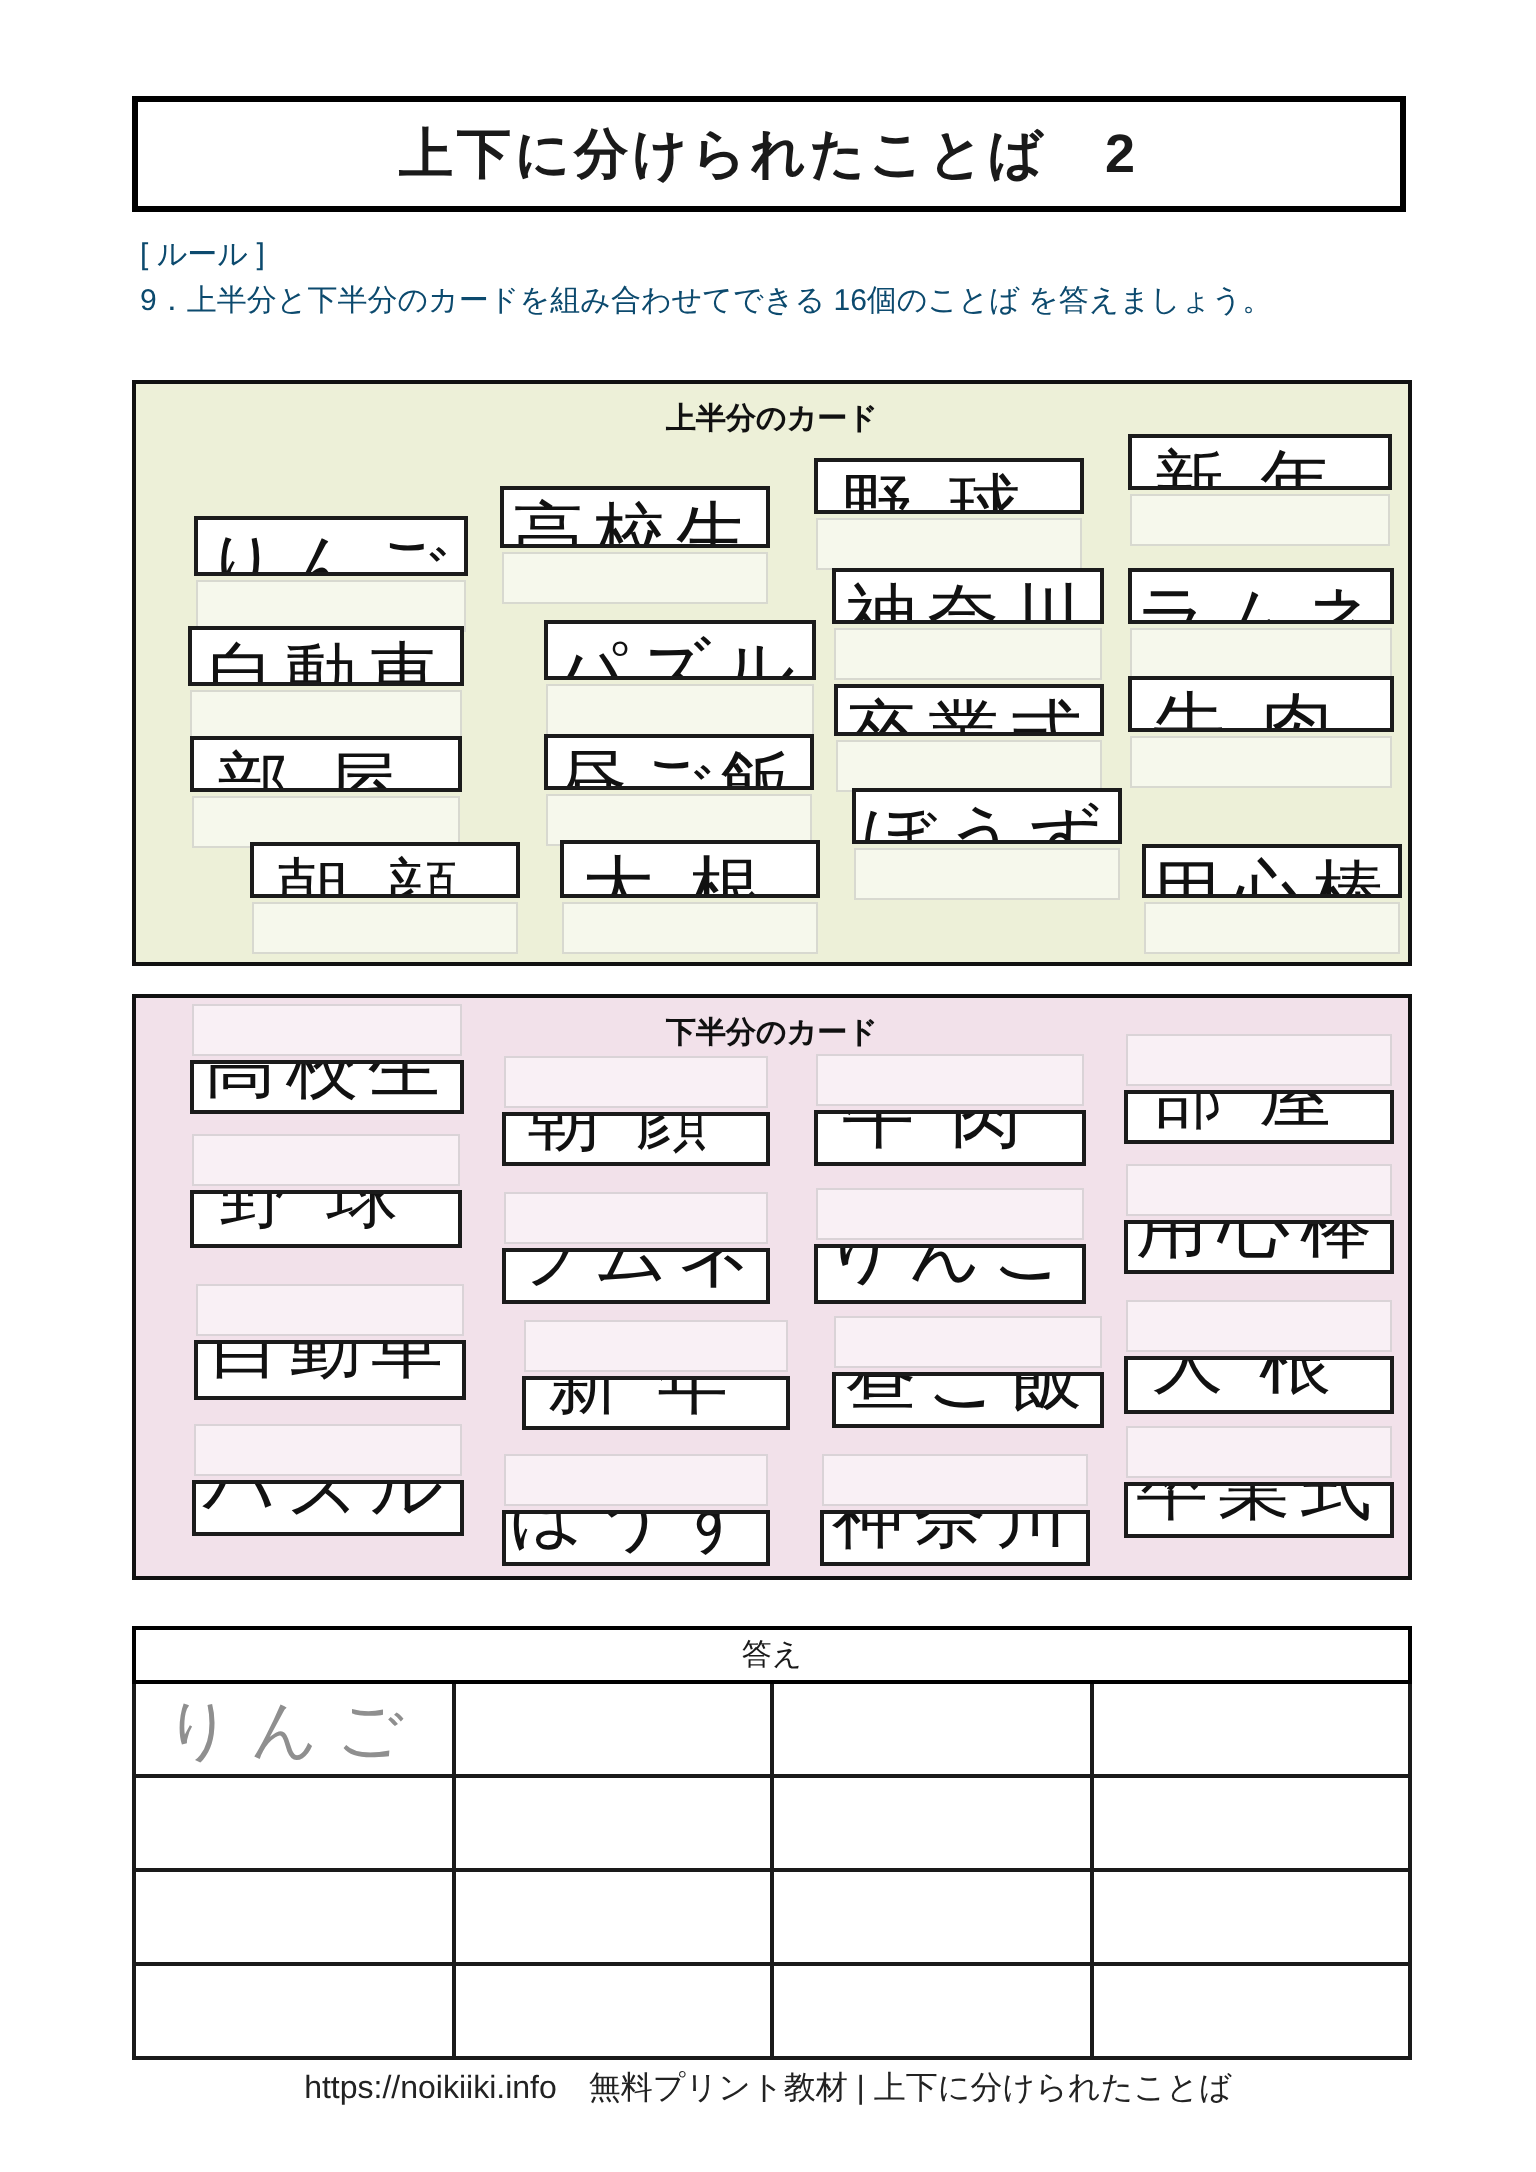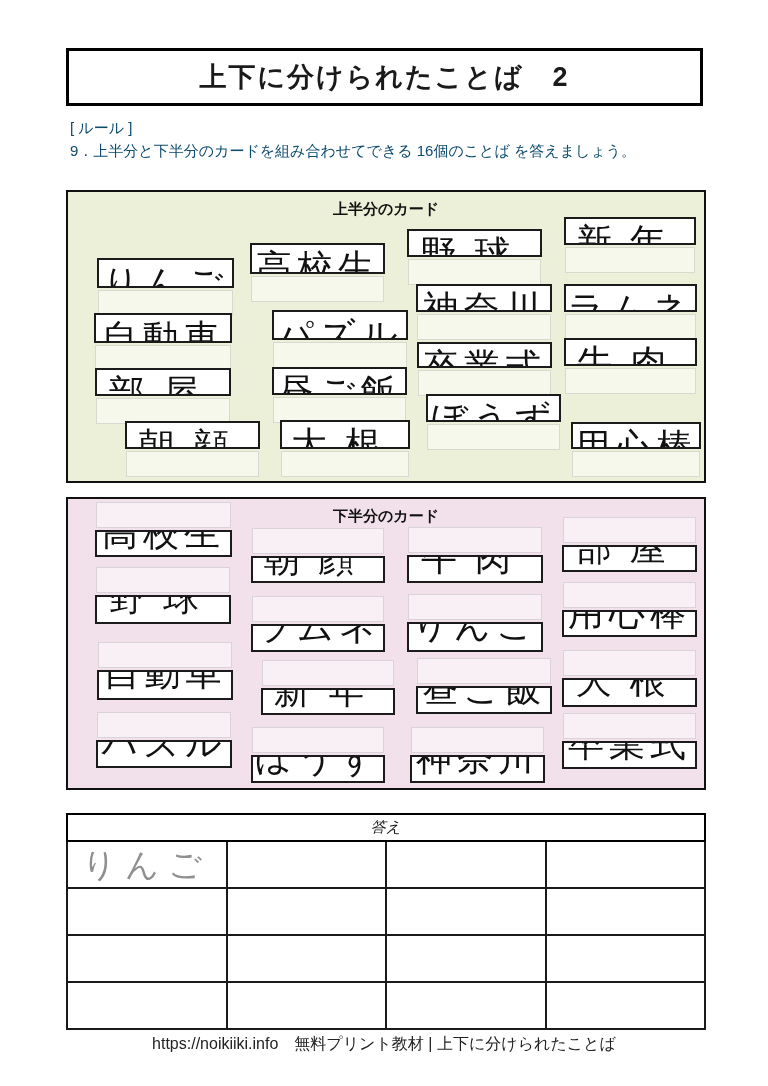--- a/index.html
+++ b/index.html
@@ -99,21 +99,20 @@
     border-collapse: collapse;
     table-layout: fixed;
   }
   .answer-table th {
     border: 2px solid #000;
     height: 27px;
     font-size: 15px;
     font-weight: normal;
     background: #fff;
     text-align: center;
-    font-style: italic;
   }
   .answer-table td {
     border: 2px solid #1a1a1a;
     height: 47px;
     background: #fff;
     text-align: center;
     vertical-align: middle;
   }
   .sample-answer {
     color: #8f8f8f;

